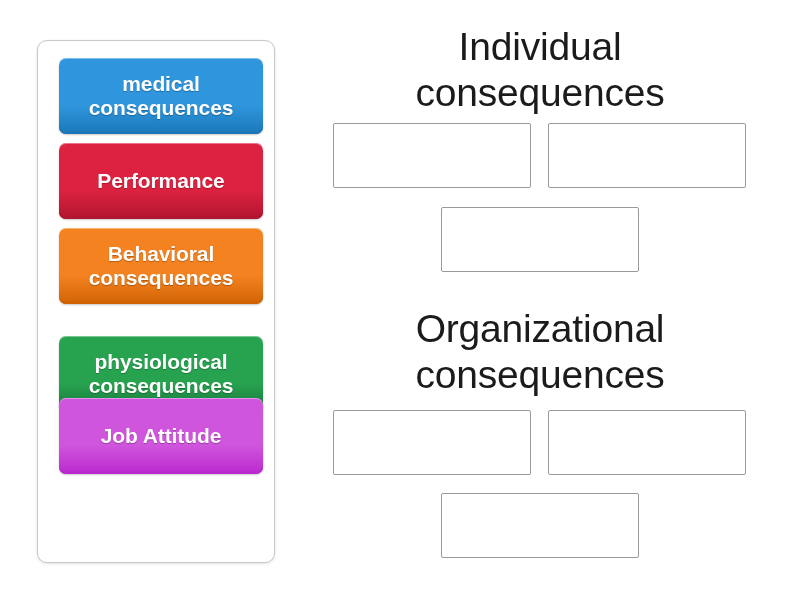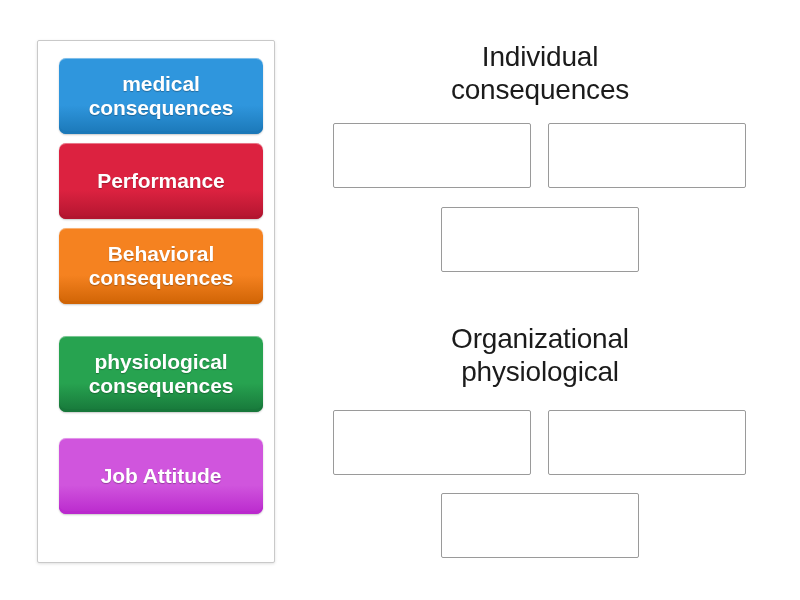--- a/index.html
+++ b/index.html
@@ -18,21 +18,21 @@
   
   #tile-tray {
     position: absolute;
     left: 37px;
     top: 40px;
     width: 238px;
     height: 523px;
     box-sizing: border-box;
     background: #ffffff;
     border: 1px solid #c9c9c9;
-    border-radius: 2px;
+    border-radius: 10px;
     box-shadow: 0 1px 3px rgba(0,0,0,0.12);
     padding: 9px 10px;
   }
   #tile-list {
     position: relative;
     width: 100%;
     height: 100%;
   }
 
   .tile {
@@ -69,27 +69,26 @@
   .tile.t3 { top: 263px; }
   .tile.t4 { top: 348px; }
   .tile.t5 { top: 433px; }
 
   
   .category-heading {
     position: absolute;
     width: 440px;
     left: 320px;
     text-align: center;
-    font-size: 28px;
+    font-size: 39px;
     font-weight: normal;
     line-height: 1.18;
     color: #1b1b1b;
     letter-spacing: -0.2px;
     white-space: pre-line;
-    margin-top: 16px;
   }
   #heading-individual { top: 24px; }
   #heading-organizational { top: 306px; }
 
   .dropzone {
     position: absolute;
     box-sizing: border-box;
     background: #ffffff;
     border: 1px solid #9a9a9a;
     border-radius: 2px;
@@ -120,33 +119,33 @@
     </div>
 
     <div class="tile t2" style="background: linear-gradient(rgb(245, 130, 32) 0%, rgb(245, 130, 32) 62%, rgb(208, 100, 5) 100%); box-shadow: rgba(255, 255, 255, 0.38) 0px 1px 0px inset, rgb(208, 100, 5) 0px -3px 0px inset, rgba(0, 0, 0, 0.22) 0px 1px 2px;">
       <span class="tile-label">Behavioral consequences</span>
     </div>
 
     <div class="tile t3" style="background: linear-gradient(rgb(39, 163, 80) 0%, rgb(39, 163, 80) 62%, rgb(23, 119, 58) 100%); box-shadow: rgba(255, 255, 255, 0.38) 0px 1px 0px inset, rgb(23, 119, 58) 0px -3px 0px inset, rgba(0, 0, 0, 0.22) 0px 1px 2px; margin-top: 23px;">
       <span class="tile-label">physiological consequences</span>
     </div>
 
-    <div class="tile t4" style="background: linear-gradient(rgb(208, 85, 221) 0%, rgb(208, 85, 221) 62%, rgb(186, 41, 205) 100%); box-shadow: rgba(255, 255, 255, 0.38) 0px 1px 0px inset, rgb(186, 41, 205) 0px -3px 0px inset, rgba(0, 0, 0, 0.22) 0px 1px 2px; margin-top: 40px;">
+    <div class="tile t4" style="background: linear-gradient(rgb(208, 85, 221) 0%, rgb(208, 85, 221) 62%, rgb(186, 41, 205) 100%); box-shadow: rgba(255, 255, 255, 0.38) 0px 1px 0px inset, rgb(186, 41, 205) 0px -3px 0px inset, rgba(0, 0, 0, 0.22) 0px 1px 2px;">
       <span class="tile-label">Job Attitude</span>
     </div>
 
 
   </div>
 </div>
 
 <div class="category-heading" id="heading-individual">Individual
 consequences</div>
 
 <div class="dropzone" id="zone-ind-1"></div>
 <div class="dropzone" id="zone-ind-2"></div>
 <div class="dropzone" id="zone-ind-3"></div>
 
 <div class="category-heading" id="heading-organizational">Organizational
-physiological</div>
+consequences</div>
 
 <div class="dropzone" id="zone-org-1"></div>
 <div class="dropzone" id="zone-org-2"></div>
 <div class="dropzone" id="zone-org-3"></div>
 
 </body></html>

